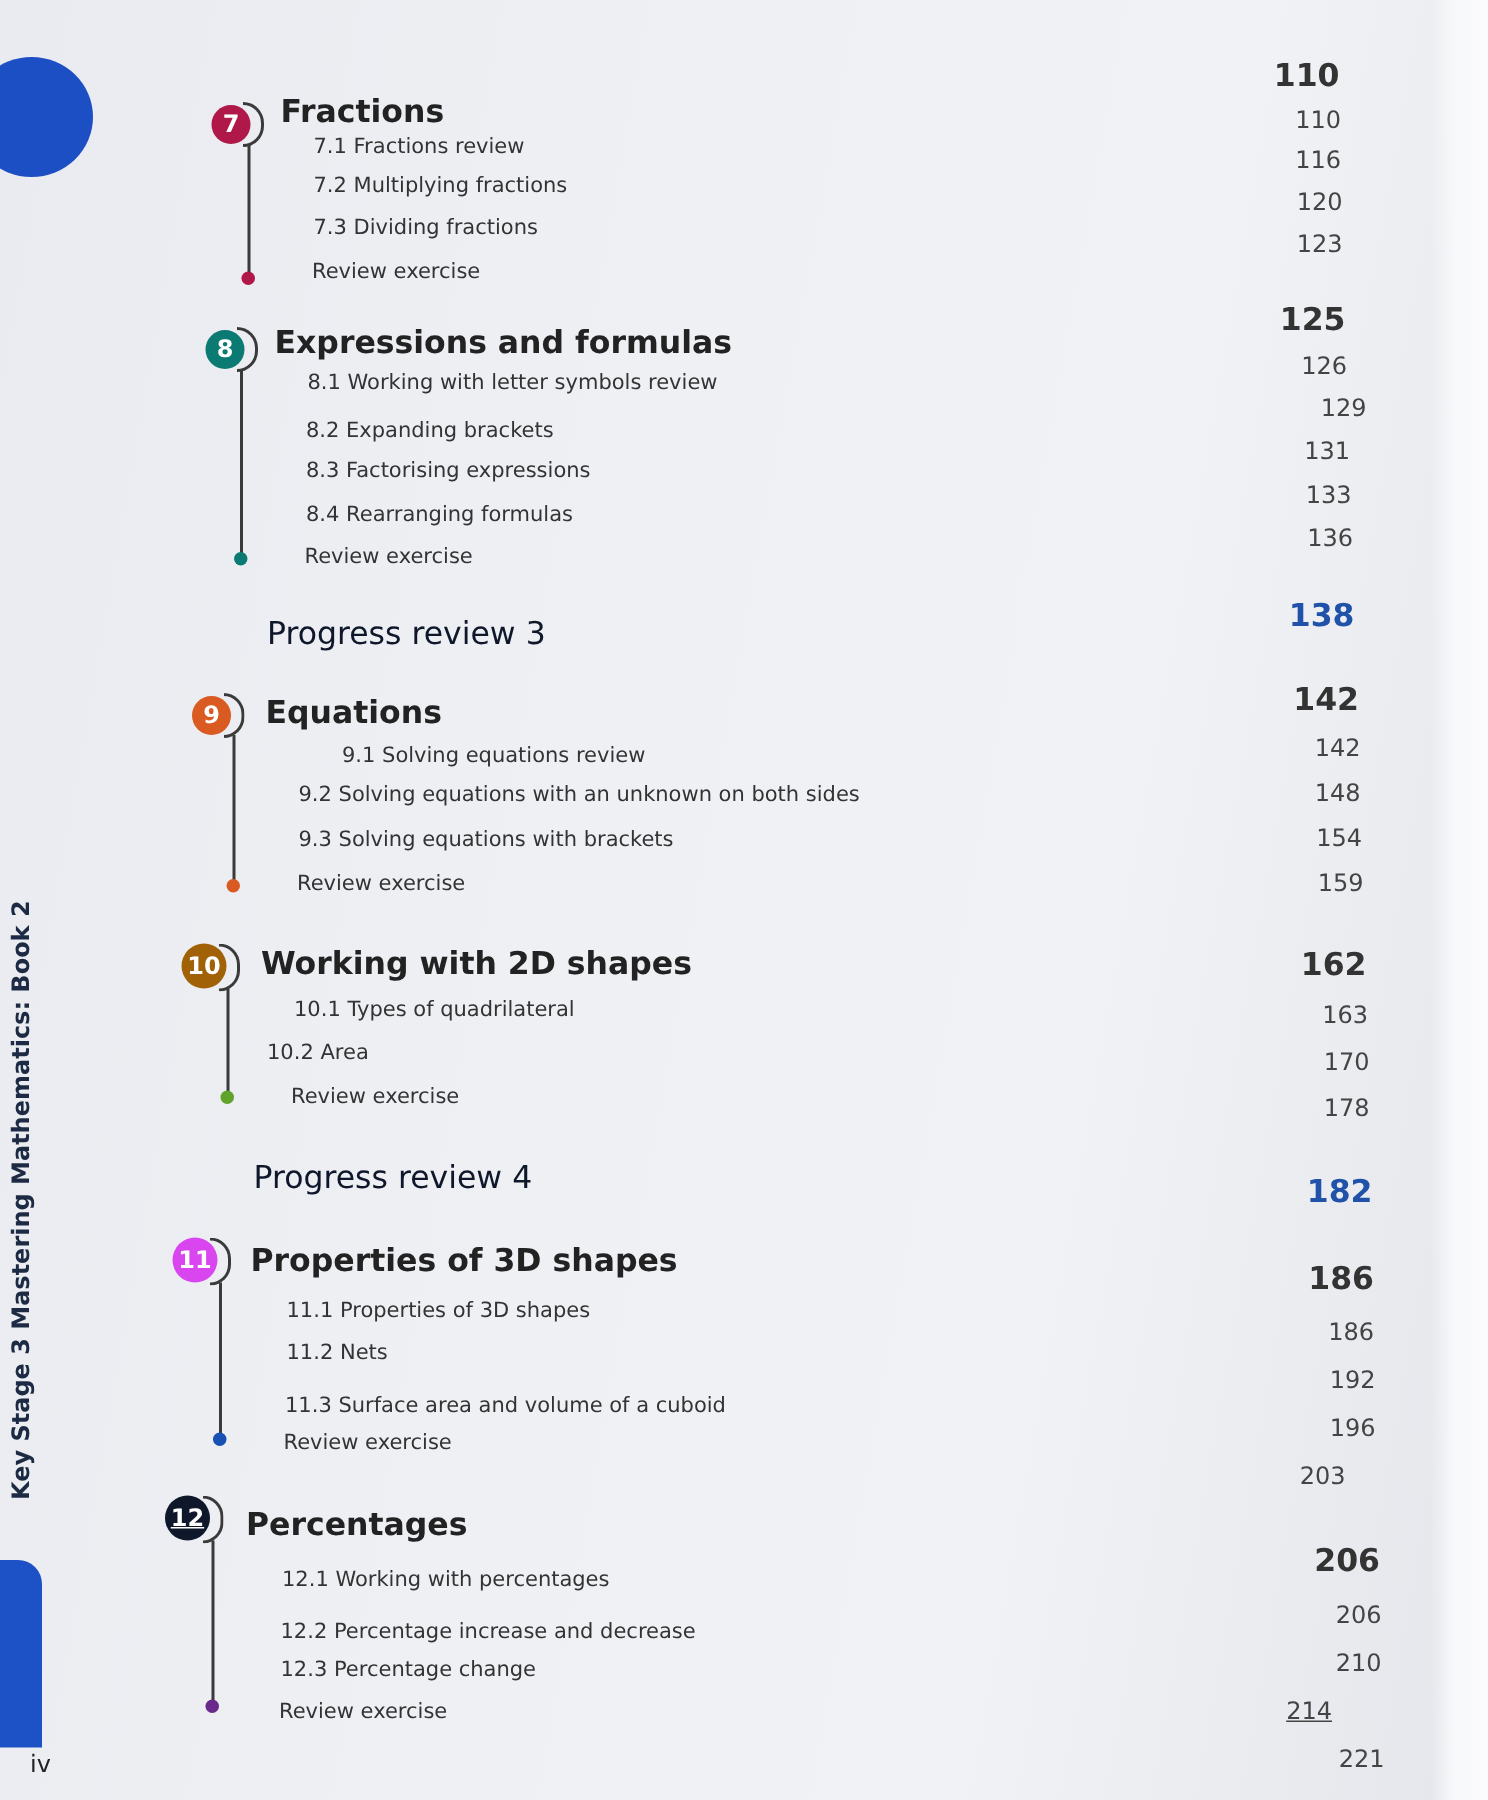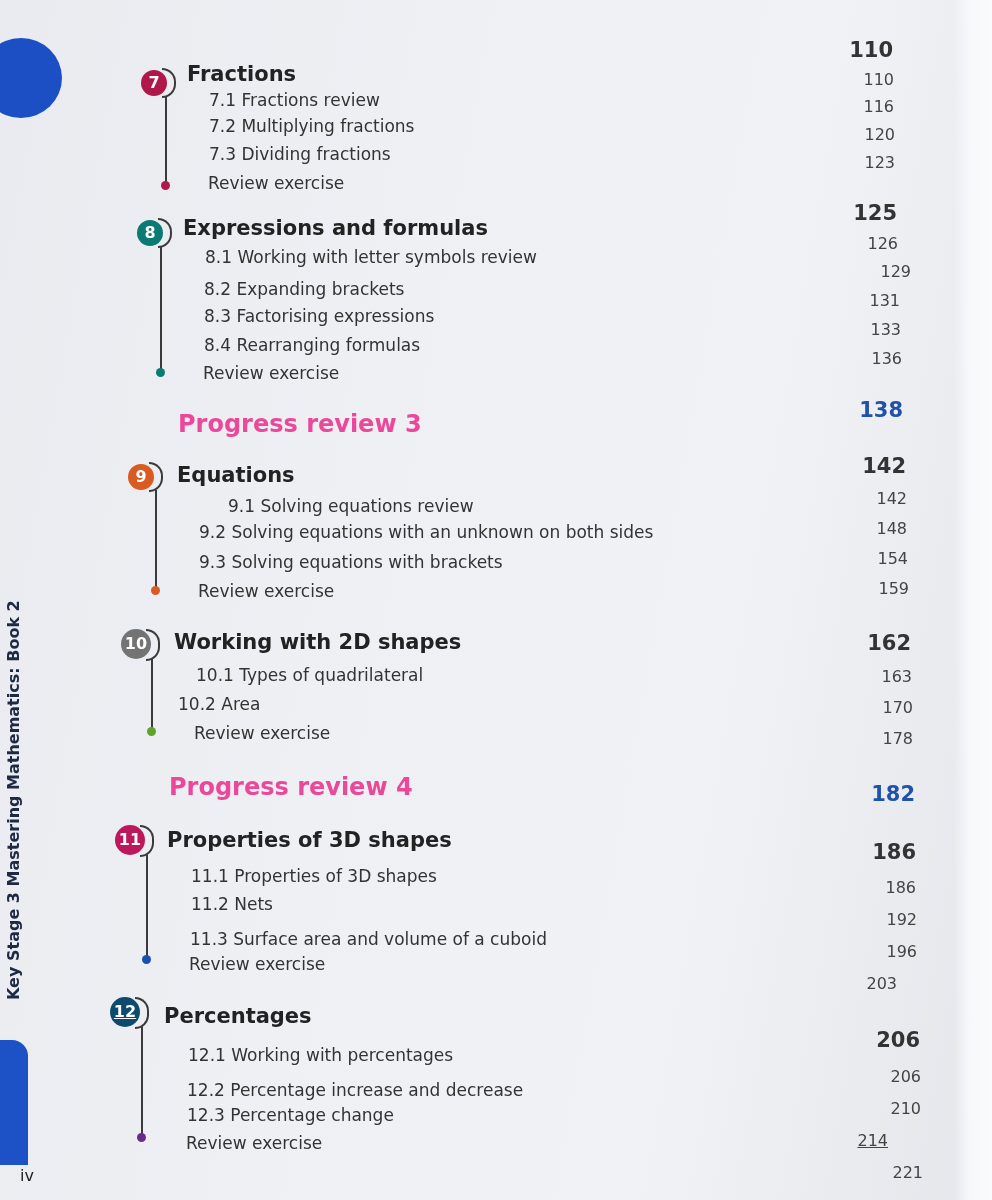--- a/index.html
+++ b/index.html
@@ -19,26 +19,26 @@
   .page-num { position: absolute; left: 20px; top: 1166px; font-size: 16px; color: #222; }
 
   .chapter { position: absolute; }
   .chapter .badge { position: absolute; width: 26px; height: 26px; border-radius: 50%;
     color: #fff; font-weight: bold; font-size: 16px; line-height: 26px; text-align: center; }
   .chapter .bracket { position: absolute; width: 12px; height: 26px; border: 2px solid #3a3a3a;
     border-left: none; border-radius: 0 14px 14px 0; }
   .chapter .line { position: absolute; width: 2px; background: #3a3a3a; }
   .chapter .dot { position: absolute; width: 9px; height: 9px; border-radius: 50%; }
   .chapter .title { position: absolute; font-size: 21px; font-weight: bold; color: #222; white-space: nowrap; }
-  .chapter .sec { position: absolute; font-size: 17px; color: #333; white-space: nowrap; }
+  .chapter .sec { position: absolute; font-size: 14px; color: #333; white-space: nowrap; }
 
   .pnum { position: absolute; font-size: 16px; color: #444; text-align: right; width: 60px; }
   .pnum.big { font-size: 21px; font-weight: bold; color: #333; }
   .pnum.blue { font-size: 21px; font-weight: bold; color: #1f52a8; }
-  .progress { position: absolute; font-size: 24px; font-weight: bold; color: #ec4899; white-space: nowrap; }
+  .progress { position: absolute; font-size: 21px; font-weight: normal; color: #0f172a; white-space: nowrap; }
 </style>
 </head>
 <body>
 
 <div class="right-edge"></div>
 <div class="blob-top"></div>
 <div class="blob-bottom"></div>
 <div class="spine">Key Stage 3 Mastering Mathematics: Book 2</div>
 <div class="page-num">iv</div>
 
@@ -92,56 +92,56 @@
   <div class="sec" style="left:199px;top:552px;">9.3 Solving equations with brackets</div>
   <div class="sec" style="left:198px;top:581px;">Review exercise</div>
 </div>
 <div class="pnum big" style="left:846px;top:454px;">142</div>
 <div class="pnum" style="left:847px;top:489px;">142</div>
 <div class="pnum" style="left:847px;top:519px;">148</div>
 <div class="pnum" style="left:848px;top:549px;">154</div>
 <div class="pnum" style="left:849px;top:579px;">159</div>
 
 <div class="chapter" style="left:0;top:0;">
-  <div class="badge" style="left:121px;top:629px;width:30px;height:30px;line-height:30px;background:#737373;">10</div>
+  <div class="badge" style="left:121px;top:629px;width:30px;height:30px;line-height:30px;background:#a16207;">10</div>
   <div class="bracket" style="left:146px;top:629px;height:28px;"></div>
   <div class="line" style="left:151px;top:659px;height:72px;"></div>
   <div class="dot" style="left:147px;top:727px;background:#5fa32a;"></div>
   <div class="title" style="left:174px;top:630px;">Working with 2D shapes</div>
   <div class="sec" style="left:196px;top:665px;">10.1 Types of quadrilateral</div>
   <div class="sec" style="left:178px;top:694px;">10.2 Area</div>
   <div class="sec" style="left:194px;top:723px;">Review exercise</div>
 </div>
 <div class="pnum big" style="left:851px;top:631px;">162</div>
 <div class="pnum" style="left:852px;top:667px;">163</div>
 <div class="pnum" style="left:853px;top:698px;">170</div>
 <div class="pnum" style="left:853px;top:729px;">178</div>
 
 <div class="progress" style="left:169px;top:773px;">Progress review 4</div>
 <div class="pnum blue" style="left:855px;top:782px;text-align:right;">182</div>
 
 <div class="chapter" style="left:0;top:0;">
-  <div class="badge" style="left:115px;top:825px;width:30px;height:30px;line-height:30px;background:#be185d;">11</div>
+  <div class="badge" style="left:115px;top:825px;width:30px;height:30px;line-height:30px;background:#d946ef;">11</div>
   <div class="bracket" style="left:140px;top:825px;height:28px;"></div>
   <div class="line" style="left:146px;top:855px;height:104px;"></div>
   <div class="dot" style="left:142px;top:955px;background:#1950b4;"></div>
   <div class="title" style="left:167px;top:828px;">Properties of 3D shapes</div>
   <div class="sec" style="left:191px;top:866px;">11.1 Properties of 3D shapes</div>
   <div class="sec" style="left:191px;top:894px;">11.2 Nets</div>
   <div class="sec" style="left:190px;top:929px;">11.3 Surface area and volume of a cuboid</div>
   <div class="sec" style="left:189px;top:954px;">Review exercise</div>
 </div>
 <div class="pnum big" style="left:856px;top:840px;">186</div>
 <div class="pnum" style="left:856px;top:878px;">186</div>
 <div class="pnum" style="left:857px;top:910px;">192</div>
 <div class="pnum" style="left:857px;top:942px;">196</div>
 <div class="pnum" style="left:837px;top:974px;">203</div>
 
 <div class="chapter" style="left:0;top:0;">
-  <div class="badge" style="left:110px;top:997px;width:30px;height:30px;line-height:30px;background:#0c4a6e;text-decoration:underline;">12</div>
+  <div class="badge" style="left:110px;top:997px;width:30px;height:30px;line-height:30px;background:#0f172a;text-decoration:underline;">12</div>
   <div class="bracket" style="left:135px;top:997px;height:28px;"></div>
   <div class="line" style="left:141px;top:1027px;height:110px;"></div>
   <div class="dot" style="left:137px;top:1133px;background:#6a2a8c;"></div>
   <div class="title" style="left:164px;top:1004px;">Percentages</div>
   <div class="sec" style="left:188px;top:1045px;">12.1 Working with percentages</div>
   <div class="sec" style="left:187px;top:1080px;">12.2 Percentage increase and decrease</div>
   <div class="sec" style="left:187px;top:1105px;">12.3 Percentage change</div>
   <div class="sec" style="left:186px;top:1133px;">Review exercise</div>
 </div>
 <div class="pnum big" style="left:860px;top:1028px;">206</div>

